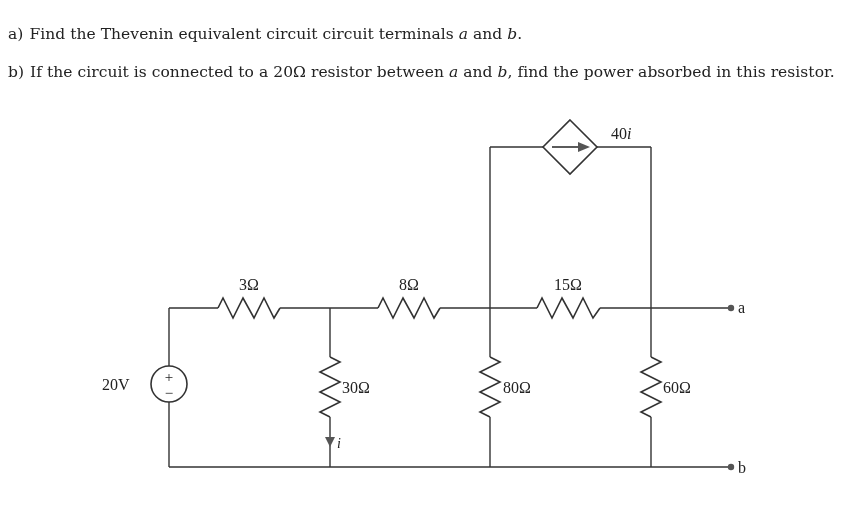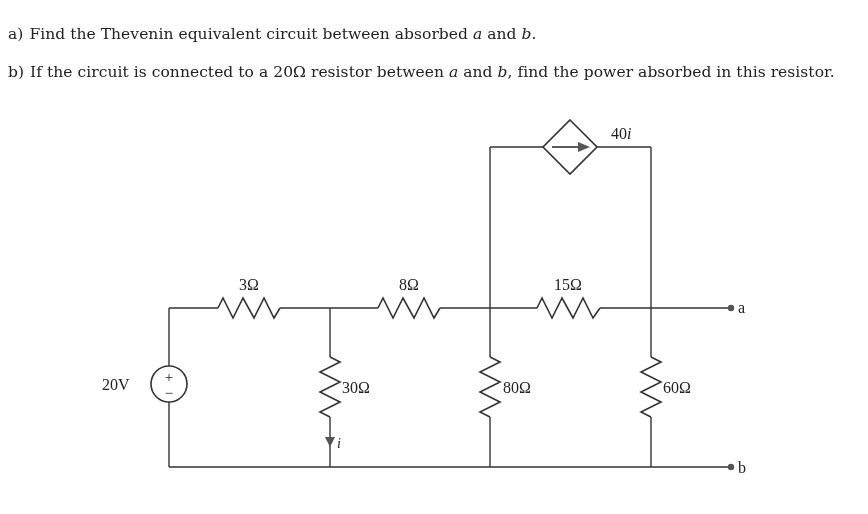--- a/index.html
+++ b/index.html
@@ -14,21 +14,21 @@
   .wire { stroke: #333; stroke-width: 1.4; fill: none; }
   .res { stroke: #333; stroke-width: 1.6; fill: none; stroke-linejoin: miter; }
   .lbl { font-family: "Liberation Serif", "DejaVu Serif", serif; font-size: 16px; fill: #222; }
   .lbl-it { font-style: italic; }
   .term { fill: #555; }
 </style>
 </head>
 <body>
 
 <div class="question q-a">
-  <span class="q-label">a)</span><span>Find the Thevenin equivalent circuit between absorbed </span><span class="it">a</span><span> and </span><span class="it">b</span><span>.</span>
+  <span class="q-label">a)</span><span>Find the Thevenin equivalent circuit circuit terminals </span><span class="it">a</span><span> and </span><span class="it">b</span><span>.</span>
 </div>
 
 <div class="question q-b">
   <span class="q-label">b)</span><span>If the circuit is connected to a 20Ω resistor between </span><span class="it">a</span><span> and </span><span class="it">b</span><span>, find the power absorbed in this resistor.</span>
 </div>
 
 <svg width="868" height="514" viewBox="0 0 868 514">
 
   <g>
 

